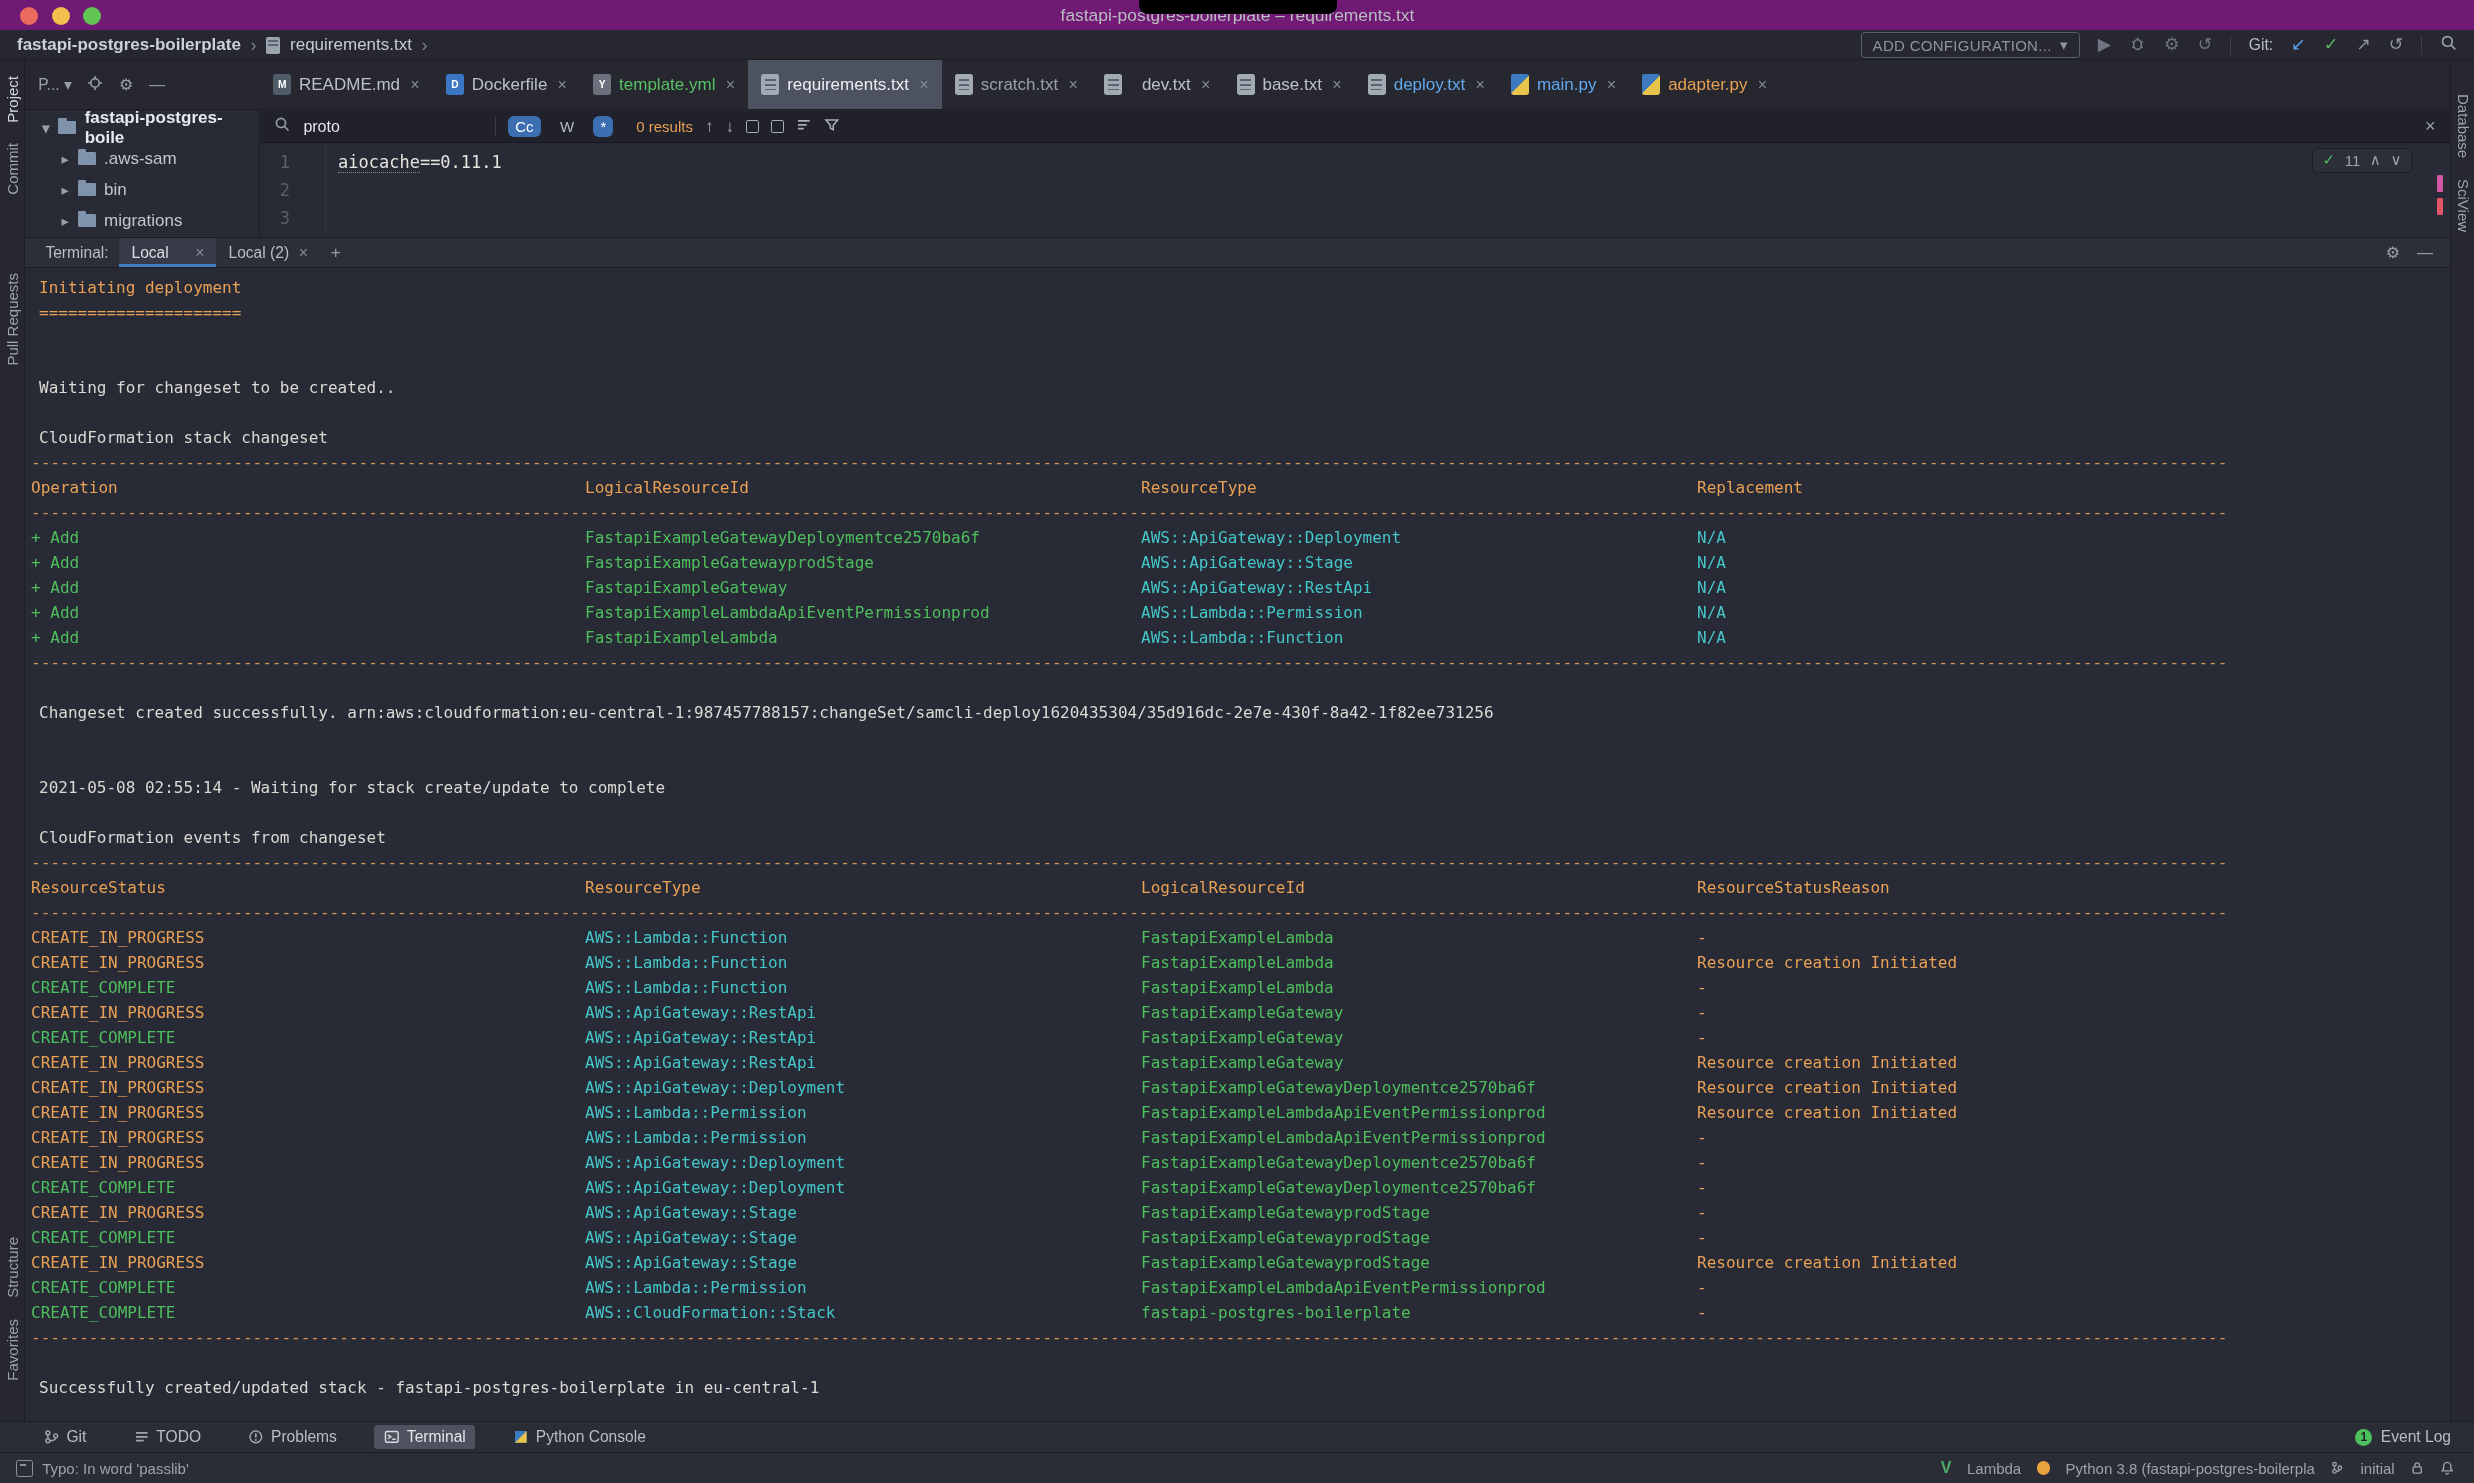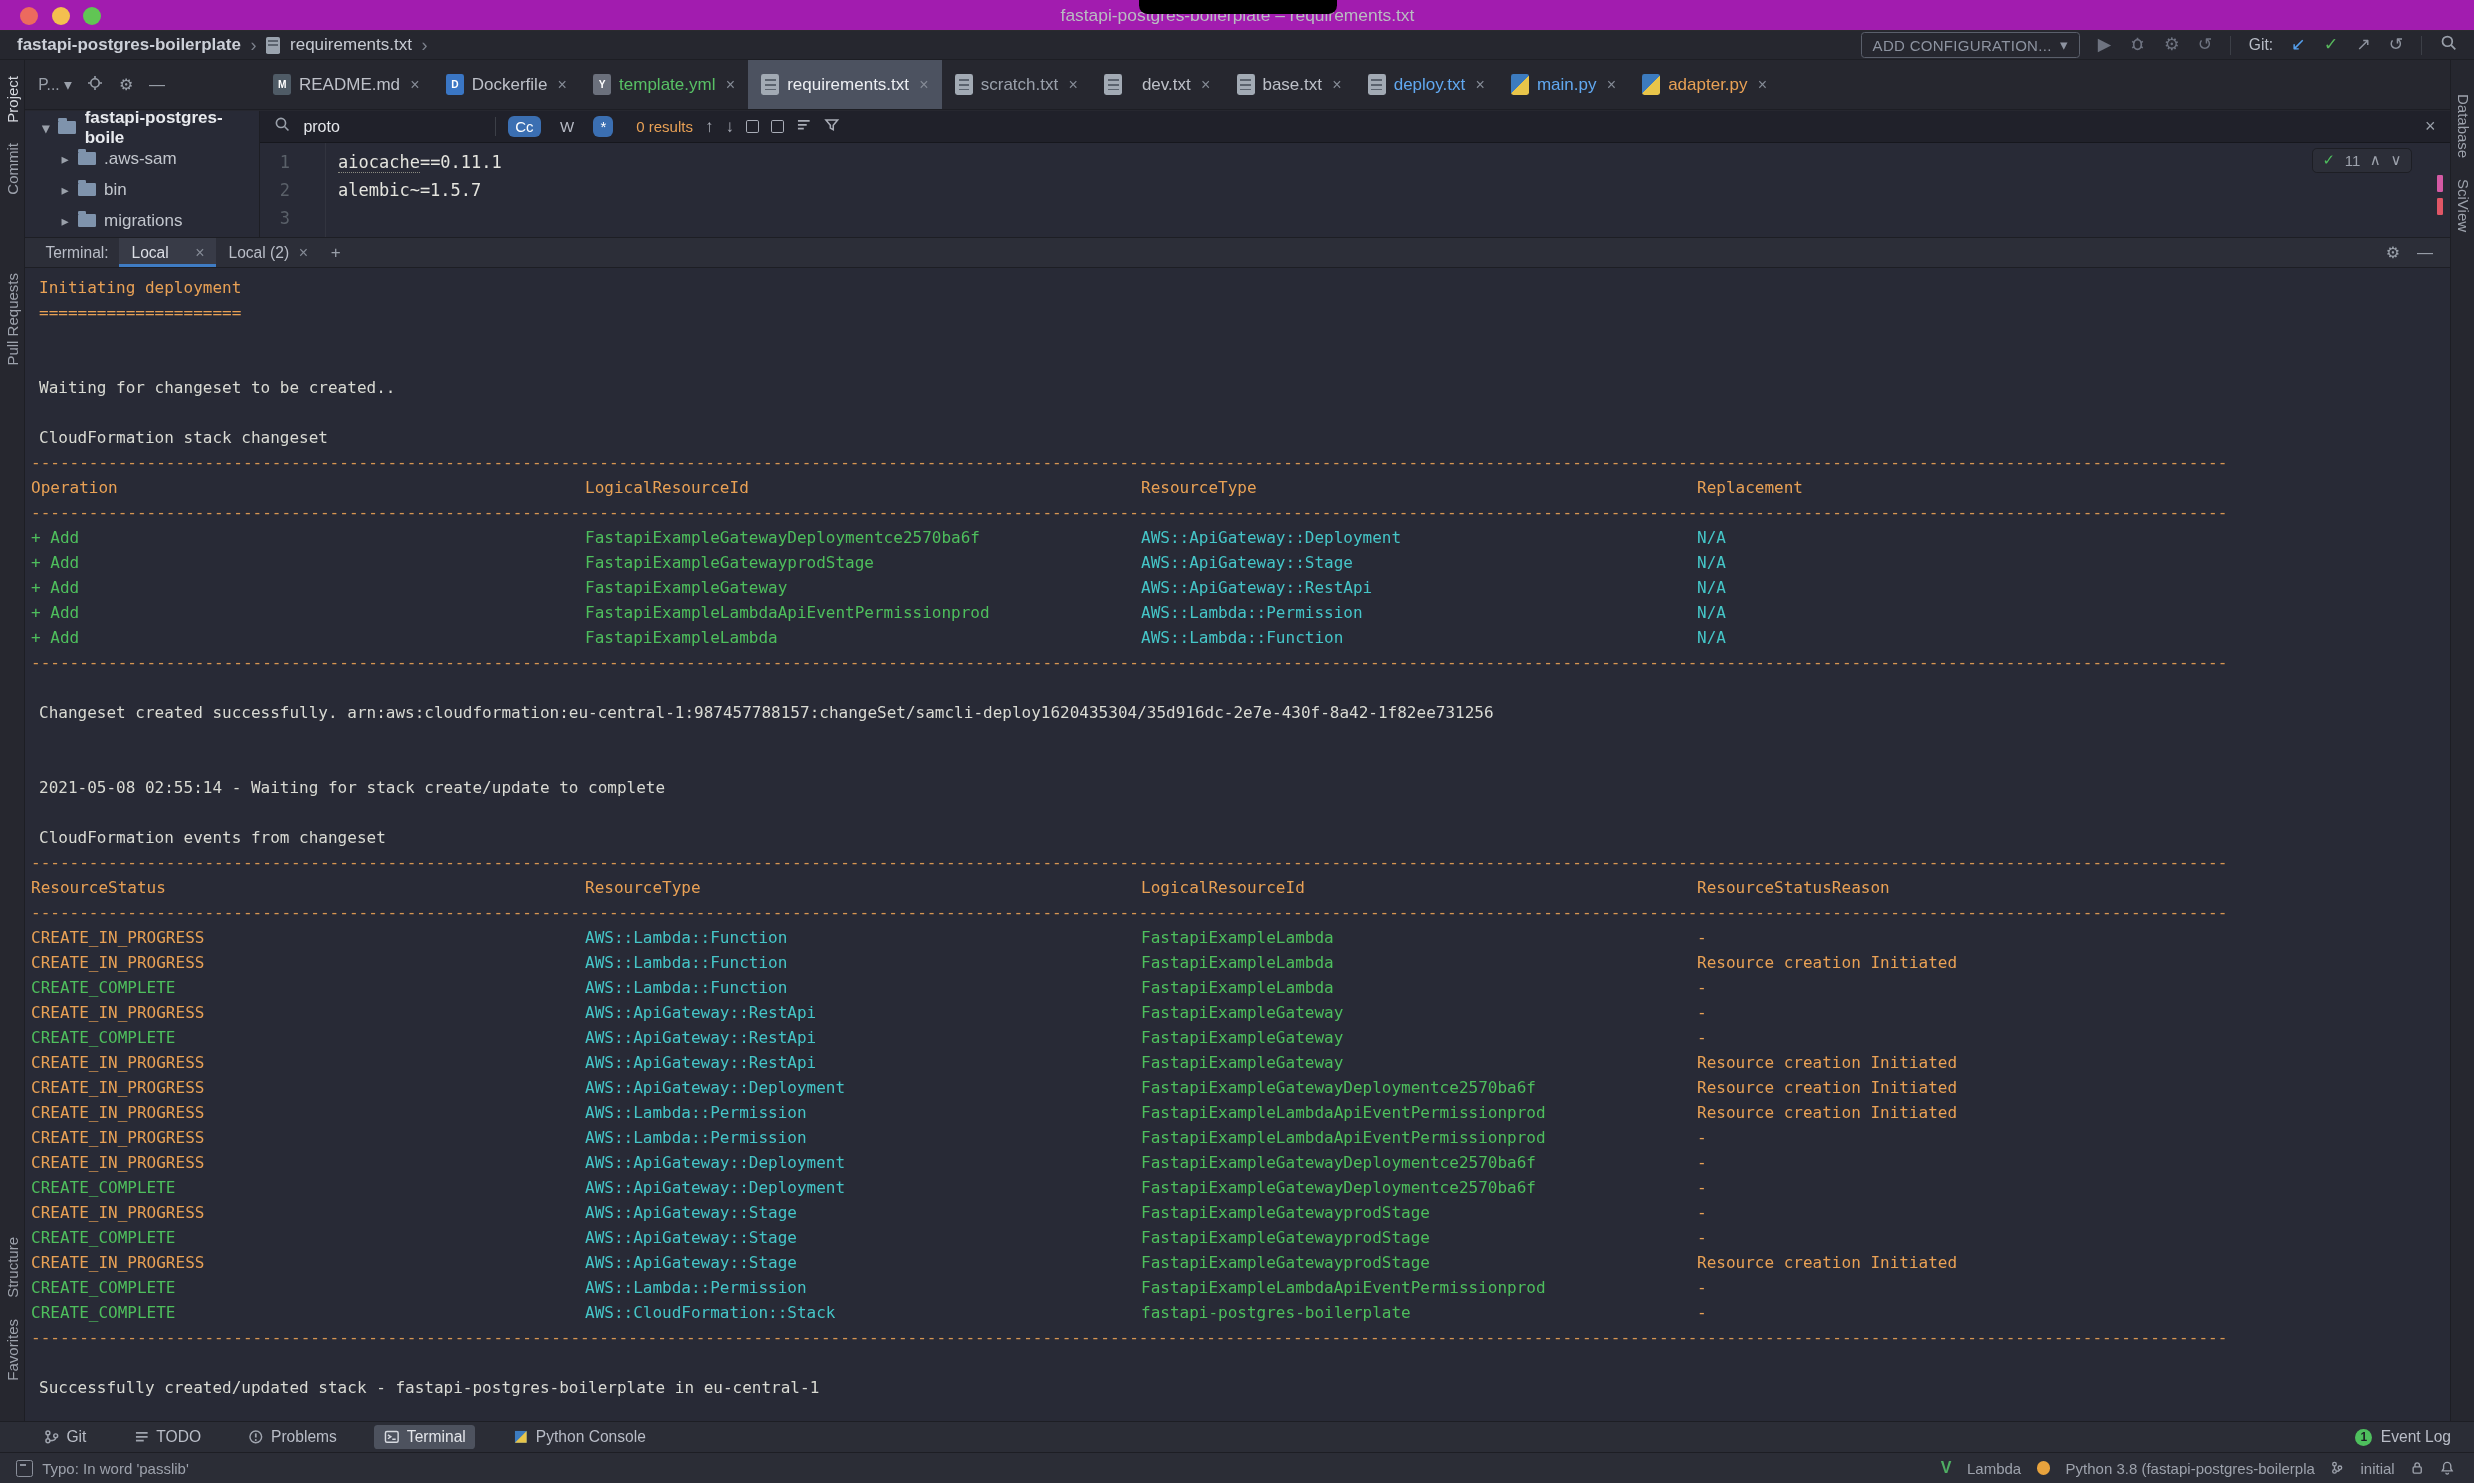--- a/index.html
+++ b/index.html
@@ -9,21 +9,21 @@
     background:#26272f;
     font-family:"Liberation Sans", sans-serif;
     color:#bdc0c8;
     -webkit-font-smoothing:antialiased;
   }
   :root{
     --orange:#e9a155; --green:#4ebf5d; --cyan:#45c6c8; --plain:#d9dad3; --accent:#3f7cc4;
   }
 
   
-  .titlebar{position:absolute;top:0;left:0;right:0;height:31px;background:#a21caf;border-bottom:0.6px solid #2a2b2e;display:flex;align-items:center;justify-content:center;}
+  .titlebar{position:absolute;top:0;left:0;right:0;height:31px;background:#701a75;border-bottom:0.6px solid #2a2b2e;display:flex;align-items:center;justify-content:center;}
   .traffic{position:absolute;left:20.4px;top:6.6px;display:flex;gap:13.2px;}
   .light{width:18px;height:18px;border-radius:50%;}
   .light.red{background:#ec6a5e;} .light.yellow{background:#f4bf4f;} .light.green{background:#61c554;}
   .title-text{color:#b9bcc1;font-size:17.4px;}
   .notch{position:absolute;top:0;left:50%;transform:translateX(-50%);width:198px;height:14.4px;background:#000;border-radius:0 0 8.4px 8.4px;}
 
   
   .navbar{position:absolute;top:31px;left:0;right:0;height:29px;background:#26272f;border-bottom:0.6px solid #1d1e24;display:flex;align-items:center;padding:0 17px;}
   .crumbs{display:flex;align-items:center;gap:9.6px;font-size:17px;}
   .crumb-root{font-weight:700;color:#ccd0d8;}
@@ -313,21 +313,21 @@
           </svg>
       </span>
       <span class="search-close">×</span>
     </div>
     <div class="editor-view">
       <div class="gutter">
           <div>1</div>
           <div>2</div>
           <div>3</div>
         </div>
-      <div class="code"><div><span class="typo">aiocache</span>==0.11.1</div><div>alembic~=1.5.7</div></div>
+      <div class="code"><div><span class="typo">aiocache</span>==0.11.1</div></div>
       <div class="inspections">
         <span class="ok">✓</span>
         <span>11</span>
         <span>∧</span>
         <span>∨</span>
       </div>
       <span class="scroll-mark mark1"></span>
       <span class="scroll-mark mark2"></span>
     </div>
   </div>

